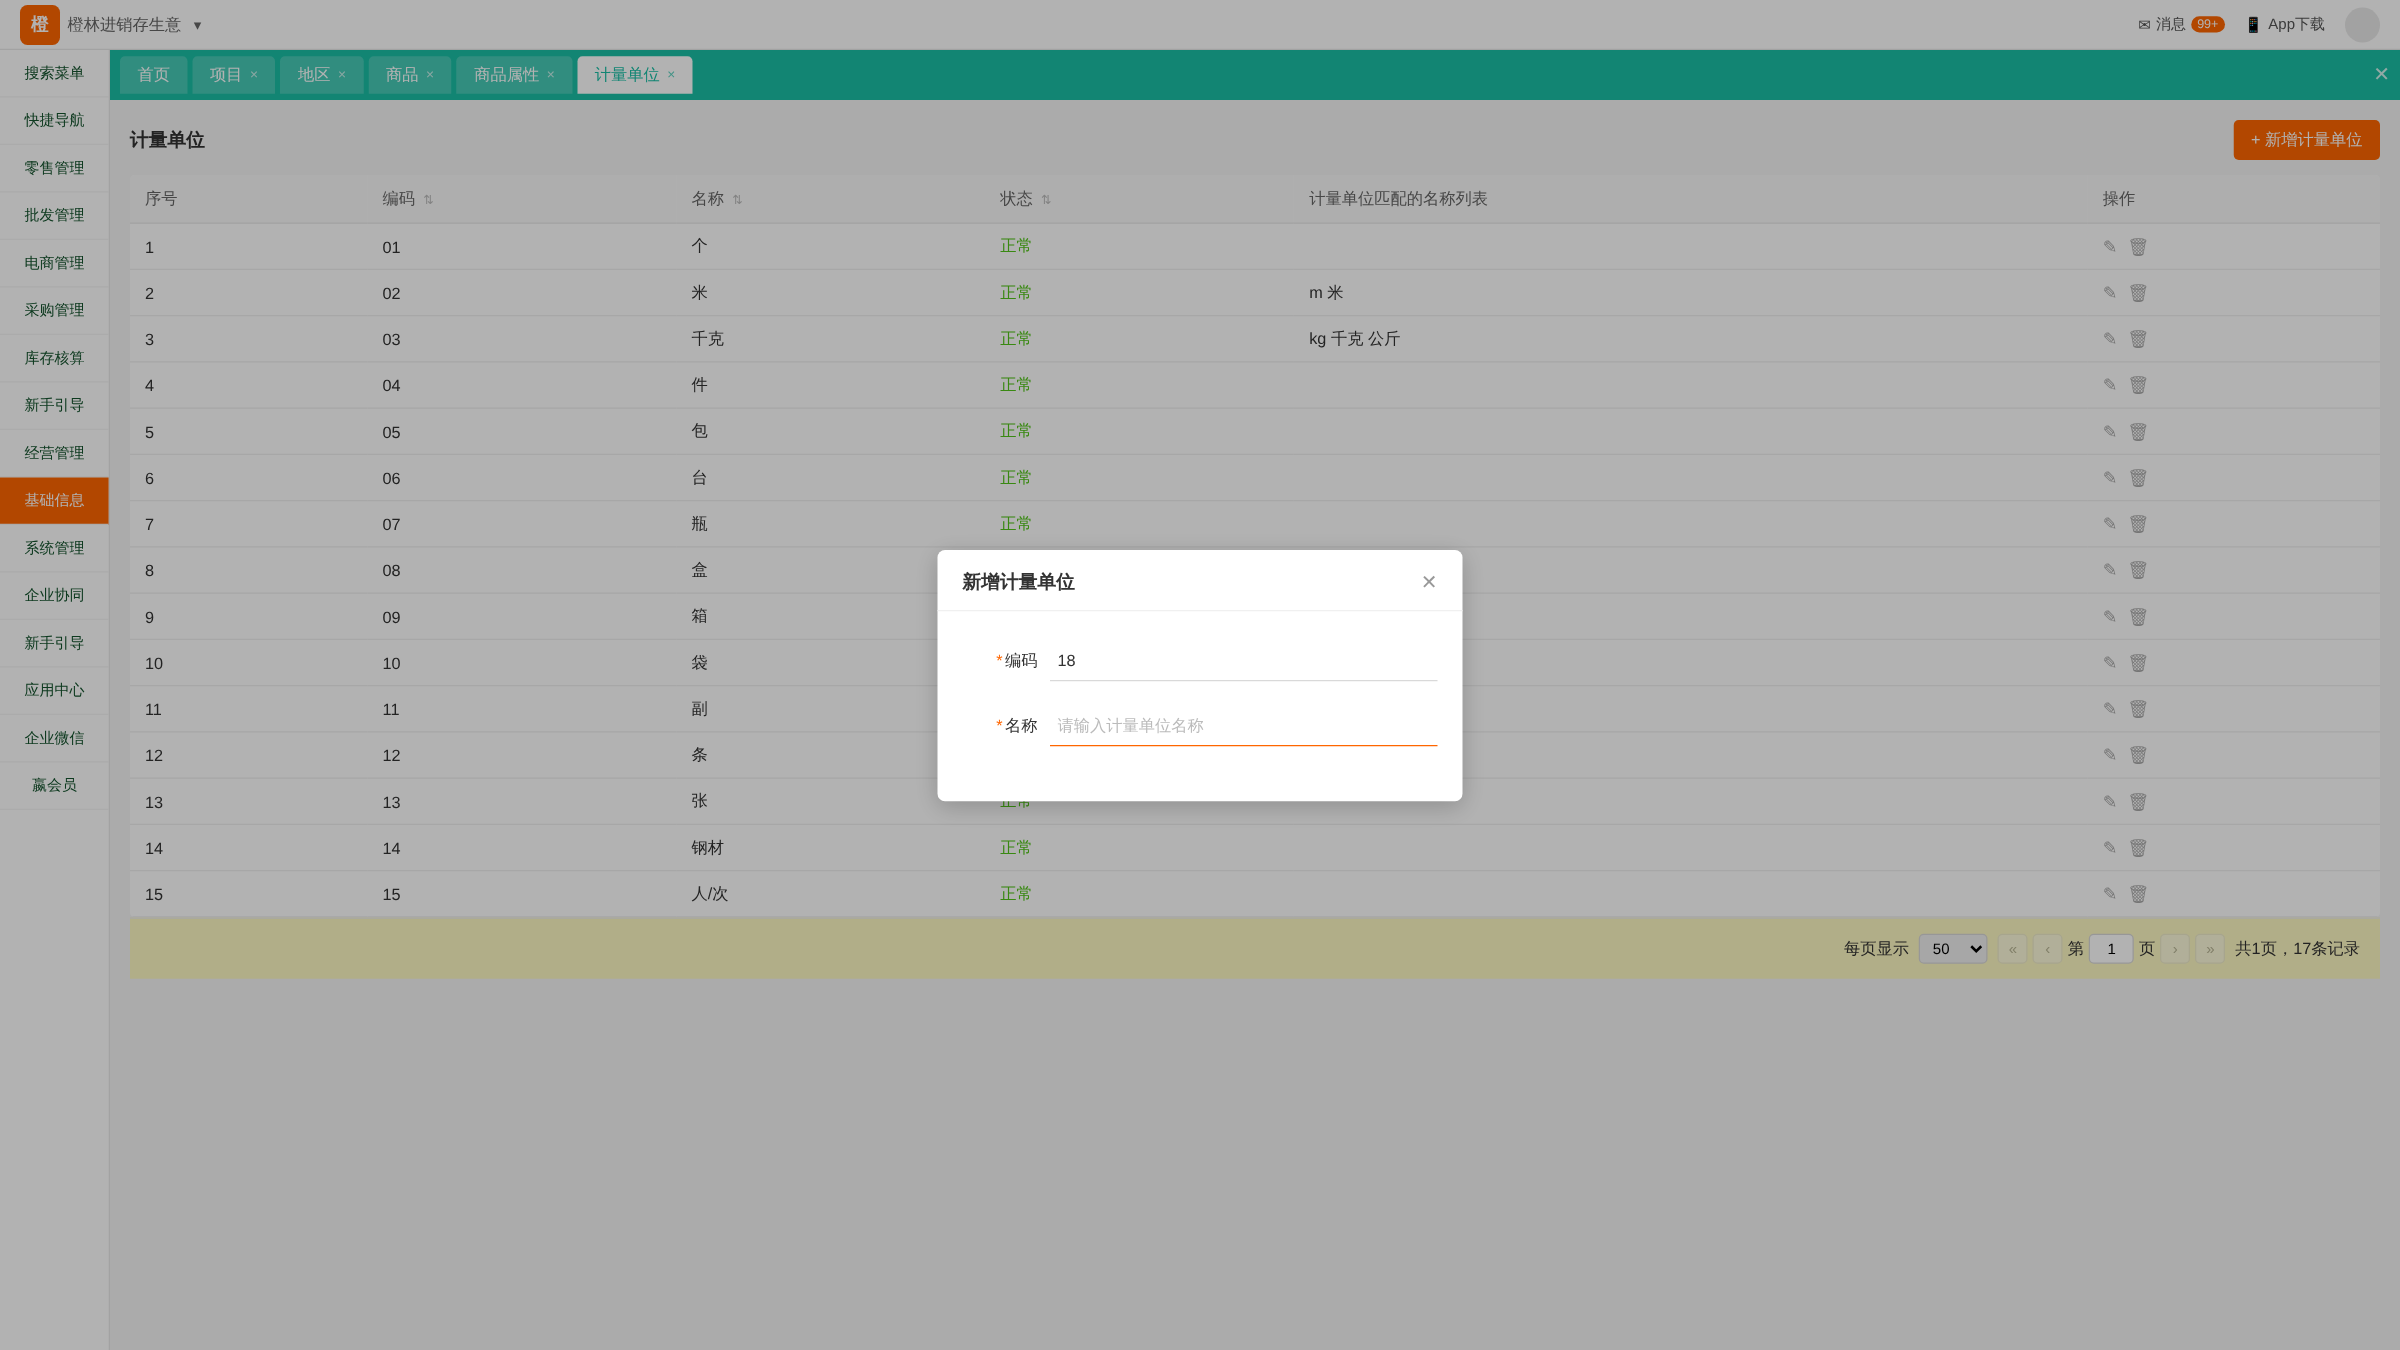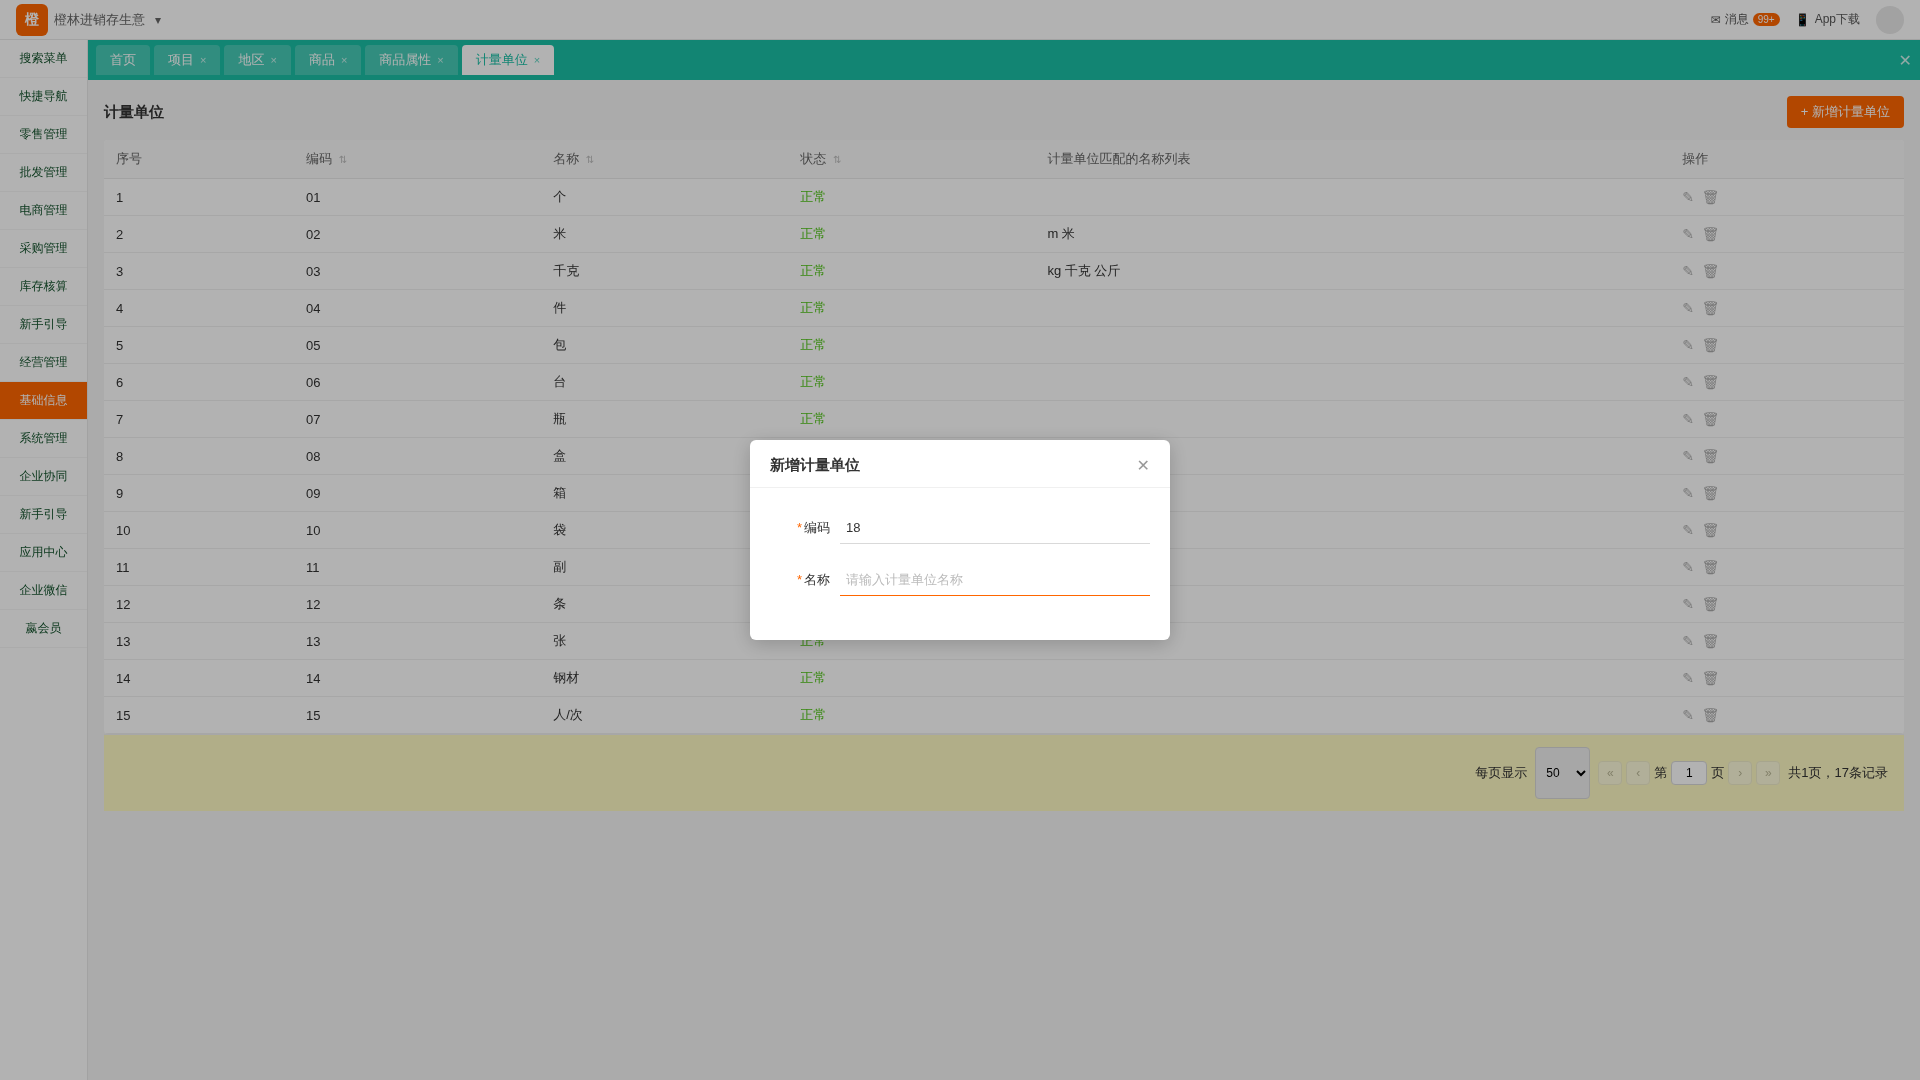--- a/index.html
+++ b/index.html
@@ -48,21 +48,21 @@
     table { width: 100%; border-collapse: collapse; }
     th { background: #fafafa; padding: 10px 12px; text-align: left; font-weight: normal; color: #666; border-bottom: 1px solid #e8e8e8; font-size: 13px; }
     td { padding: 9px 12px; border-bottom: 1px solid #f0f0f0; font-size: 13px; color: #333; }
     .status-normal { color: #52c41a; }
     .action-btns { display: flex; gap: 8px; }
     .action-btn { cursor: pointer; color: #aaa; font-size: 14px; }
     .sort-icon { font-size: 10px; color: #bbb; margin-left: 3px; }
 
     
     .pagination-bar { display: flex; align-items: center; justify-content: flex-end; padding: 12px 16px; background: #fef9c3; border-top: 1px solid #f0f0f0; gap: 8px; font-size: 13px; }
-    .page-size-select { padding: 17px 6px; border: 1px solid #d9d9d9; border-radius: 4px; font-size: 12px; }
+    .page-size-select { padding: 3px 6px; border: 1px solid #d9d9d9; border-radius: 4px; font-size: 12px; }
     .page-nav { display: flex; align-items: center; gap: 4px; }
     .page-nav-btn { width: 24px; height: 24px; border: 1px solid #d9d9d9; background: #fff; border-radius: 4px; cursor: pointer; display: flex; align-items: center; justify-content: center; font-size: 12px; color: #555; }
     .page-nav-btn:disabled { opacity: 0.4; cursor: default; }
     .page-input { width: 36px; height: 24px; border: 1px solid #d9d9d9; border-radius: 4px; text-align: center; font-size: 12px; }
 
     
     .modal-overlay { position: fixed; top: 0; left: 0; right: 0; bottom: 0; background: rgba(0,0,0,0.3); z-index: 1000; display: flex; align-items: center; justify-content: center; }
     .modal { background: #fff; border-radius: 6px; width: 420px; box-shadow: 0 4px 20px rgba(0,0,0,0.2); }
     .modal-header { padding: 16px 20px 12px; border-bottom: 1px solid #f0f0f0; display: flex; align-items: center; justify-content: space-between; }
     .modal-title { font-size: 15px; font-weight: bold; color: #333; }

